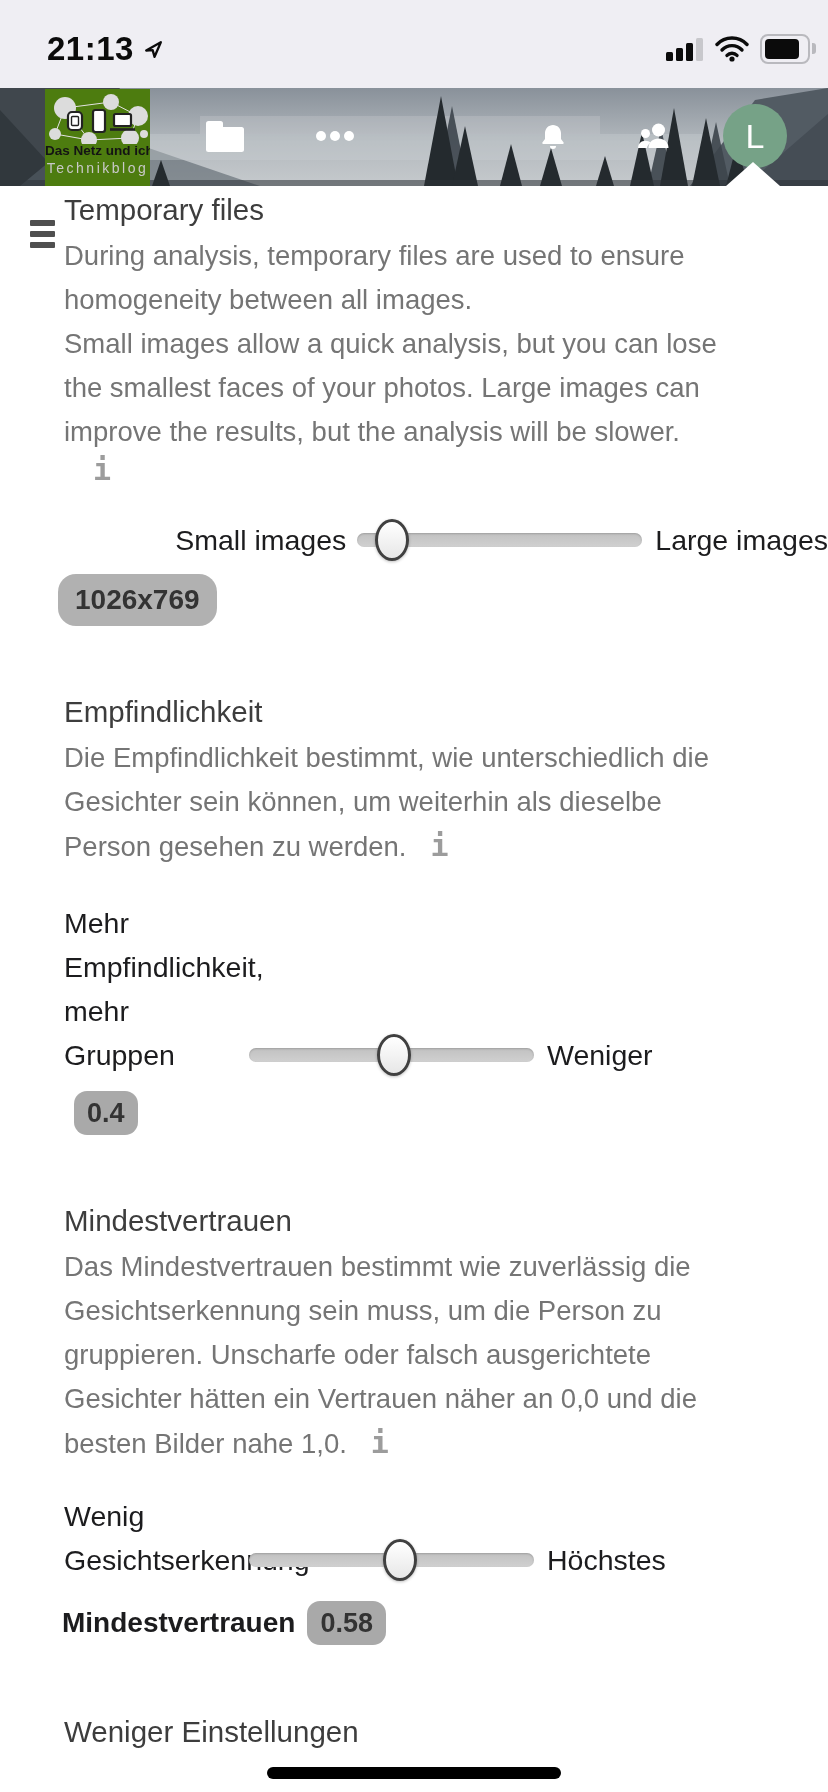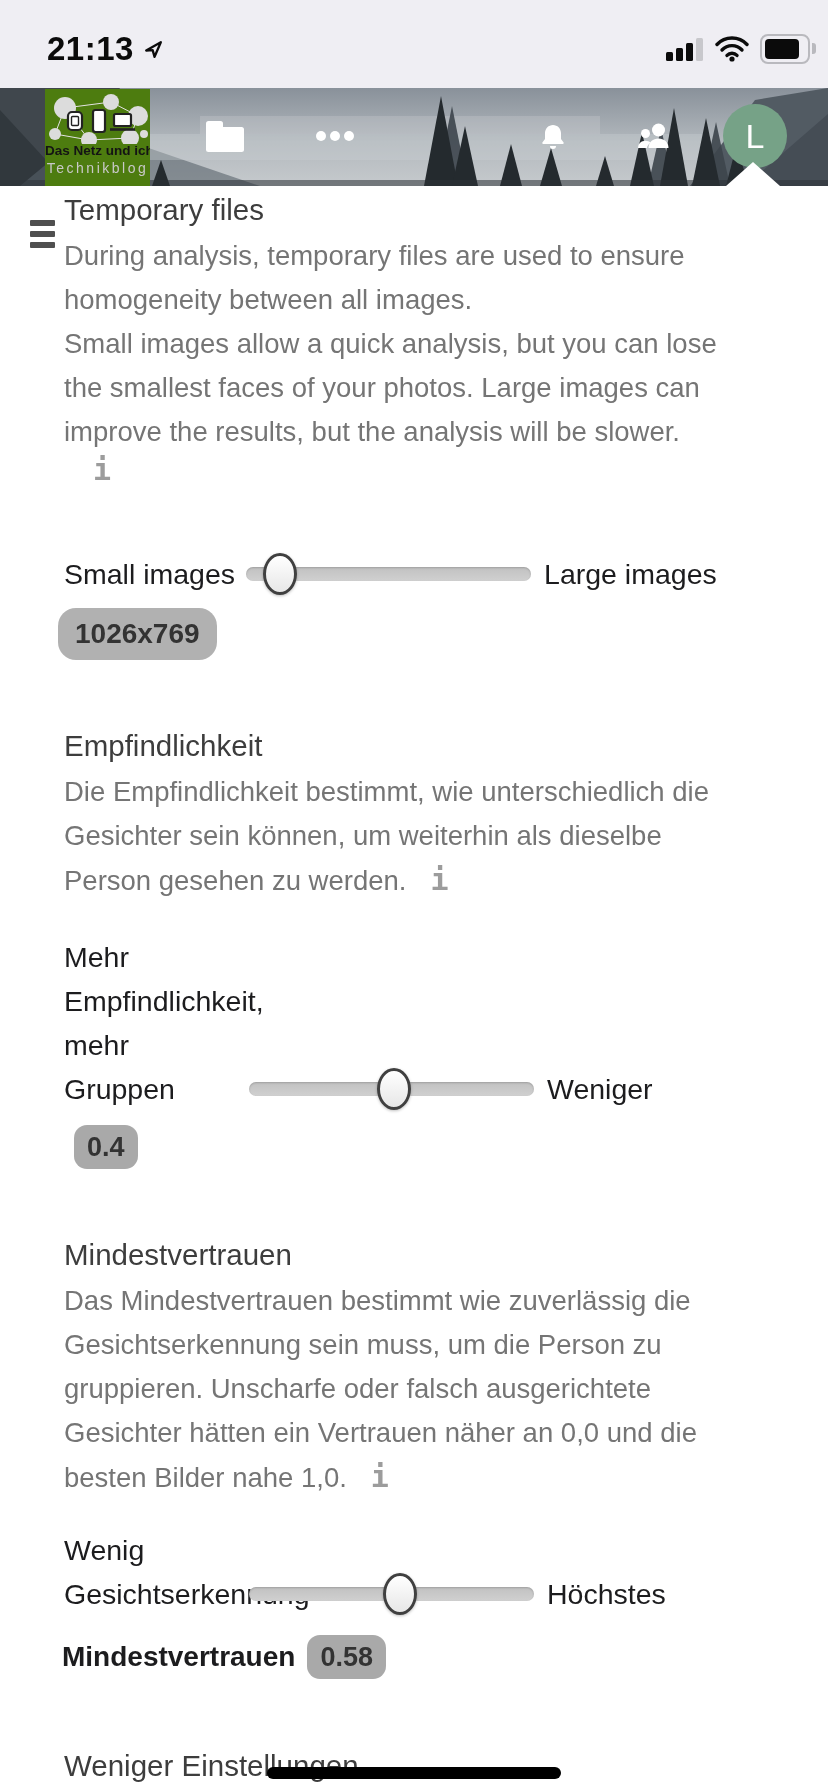--- a/index.html
+++ b/index.html
@@ -60,21 +60,21 @@
   .track{position:absolute;left:0;right:0;top:50%;margin-top:-7px;height:14px;border-radius:7px;
          background:linear-gradient(#c1c1c1,#d0d0d0);box-shadow:inset 0 1px 2px rgba(0,0,0,.18);}
   .thumb{position:absolute;top:50%;transform:translate(-50%,-50%);width:34px;height:42px;border-radius:50%;
          background:linear-gradient(#ffffff,#e7e7e7);border:3px solid #404040;box-sizing:border-box;
          box-shadow:0 1px 3px rgba(0,0,0,.25);}
   .vrow{margin:12px 0 0 58px;font-size:28px;line-height:50px;color:#1c1c1e;display:flex;align-items:center;font-weight:bold;}
   .vrow .txt{margin-left:6px;}
   .badge{display:inline-block;background:#b1b1b1;color:#333333;}
   .badge-big{font-size:28px;line-height:34px;padding:9px 17px;border-radius:18px;}
   .badge-small{font-size:27px;line-height:34px;padding:5px 13px;border-radius:13px;margin-left:12px;background:#a9a9a9;}
-  .mt-srow1{margin-top:66px;}
+  .mt-srow1{margin-top:32px;justify-content:flex-end;}
   .mt-srow2{margin-top:32px;}
   .mt-srow3{margin-top:28px;}
   .mt-vrow2{margin-top:14px;margin-left:62px;}
   .mt-vrow3{margin-top:16px;margin-left:62px;}
   h3.last{margin-top:68px;}
 
   .home{position:absolute;left:267px;bottom:13px;width:294px;height:12px;border-radius:6px;background:#000;}
 </style>
 </head>
 <body>

